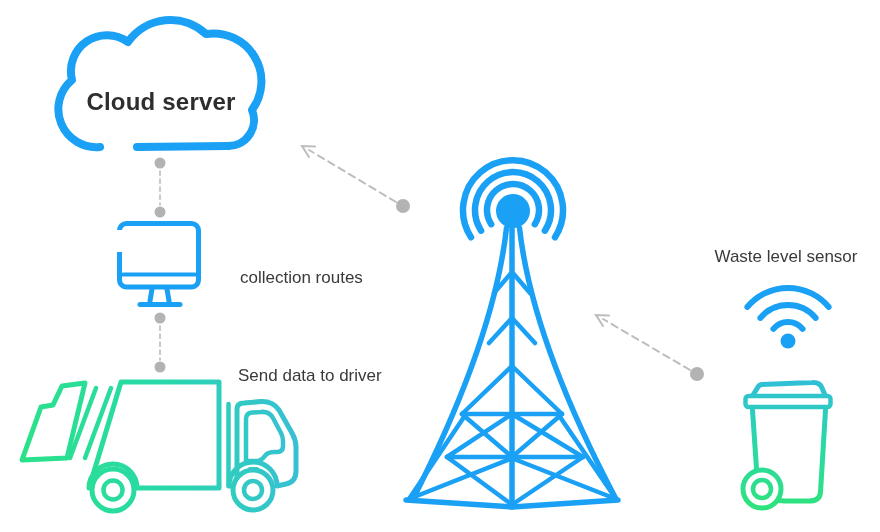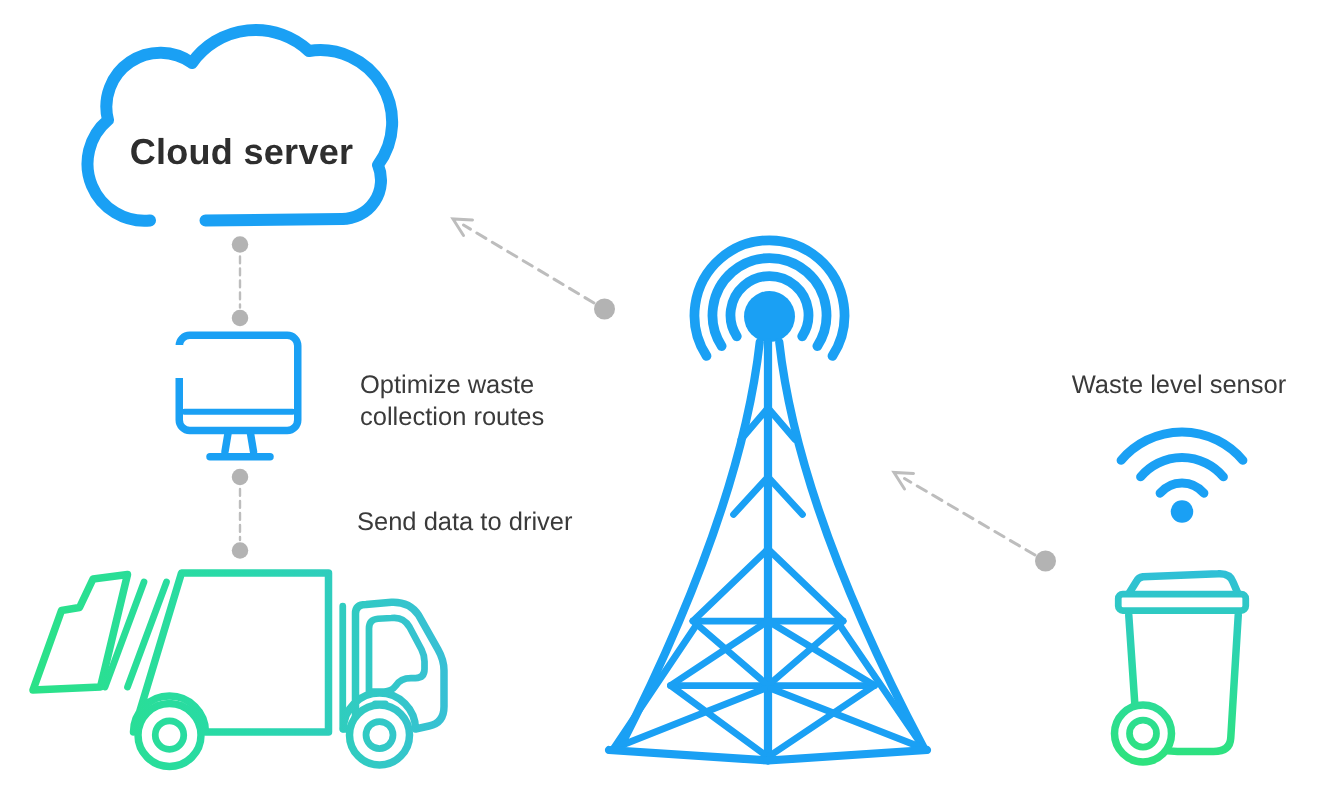--- a/index.html
+++ b/index.html
@@ -24,21 +24,21 @@
     position:absolute;color:var(--text);
     font-size:17px;line-height:21px;font-weight:500;
     white-space:nowrap;
   }
   .label.center{text-align:center;white-space:normal;}
   #lbl-cloud{
     left:61px;top:91px;width:200px;text-align:center;
     font-size:24px;font-weight:700;color:var(--title);letter-spacing:.2px;
   }
   #lbl-optimize{left:240px;top:246px;width:160px;white-space:normal;}
-  #lbl-send{left:238px;top:337px;}
+  #lbl-send{left:238px;top:365px;}
   #lbl-location{left:412px;top:120px;width:200px;}
   #lbl-sensor{left:686px;top:246px;width:200px;}
 </style>
 </head>
 <body>
 
 <div id="stage">
 
   <svg id="art" width="880" height="532" viewBox="0 0 880 532">
     <defs>
@@ -168,21 +168,21 @@
       <path stroke-width="5" d="M 752.5 410 L 757 476 Q 759 501 785 501 L 809 501 Q 820 501 820.5 492 L 825.5 410"></path>
 
       <circle stroke-width="5" fill="#FFFFFF" cx="762" cy="489" r="19"></circle>
       <circle stroke-width="4.5" cx="762" cy="489" r="9"></circle>
     </g>
   </svg>
 
   <div class="label" id="lbl-cloud">Cloud server</div>
 
   <div class="label" id="lbl-optimize">
-    <span>Optimize waste</span><br>
+    <br>
     <span>collection routes</span>
   </div>
 
   <div class="label" id="lbl-send">Send data to driver</div>
 
 
   <div class="label center" id="lbl-sensor">Waste level sensor</div>
 </div>
 
 </body></html>

